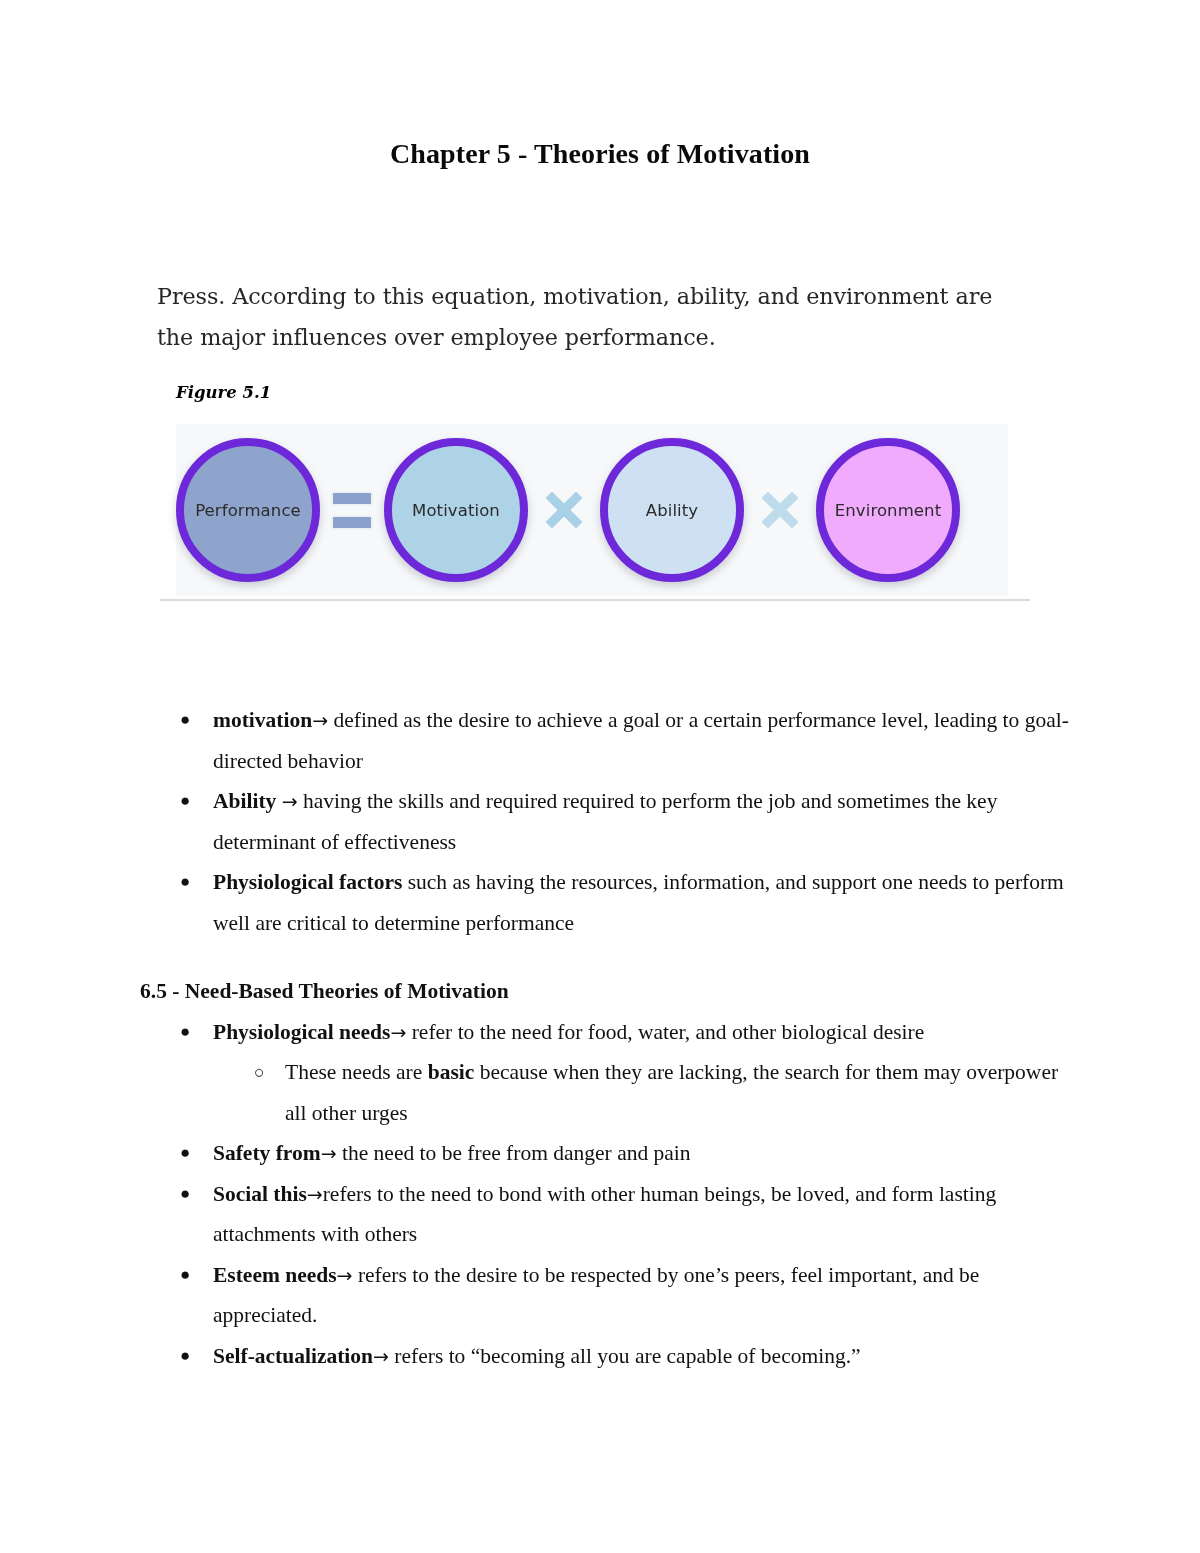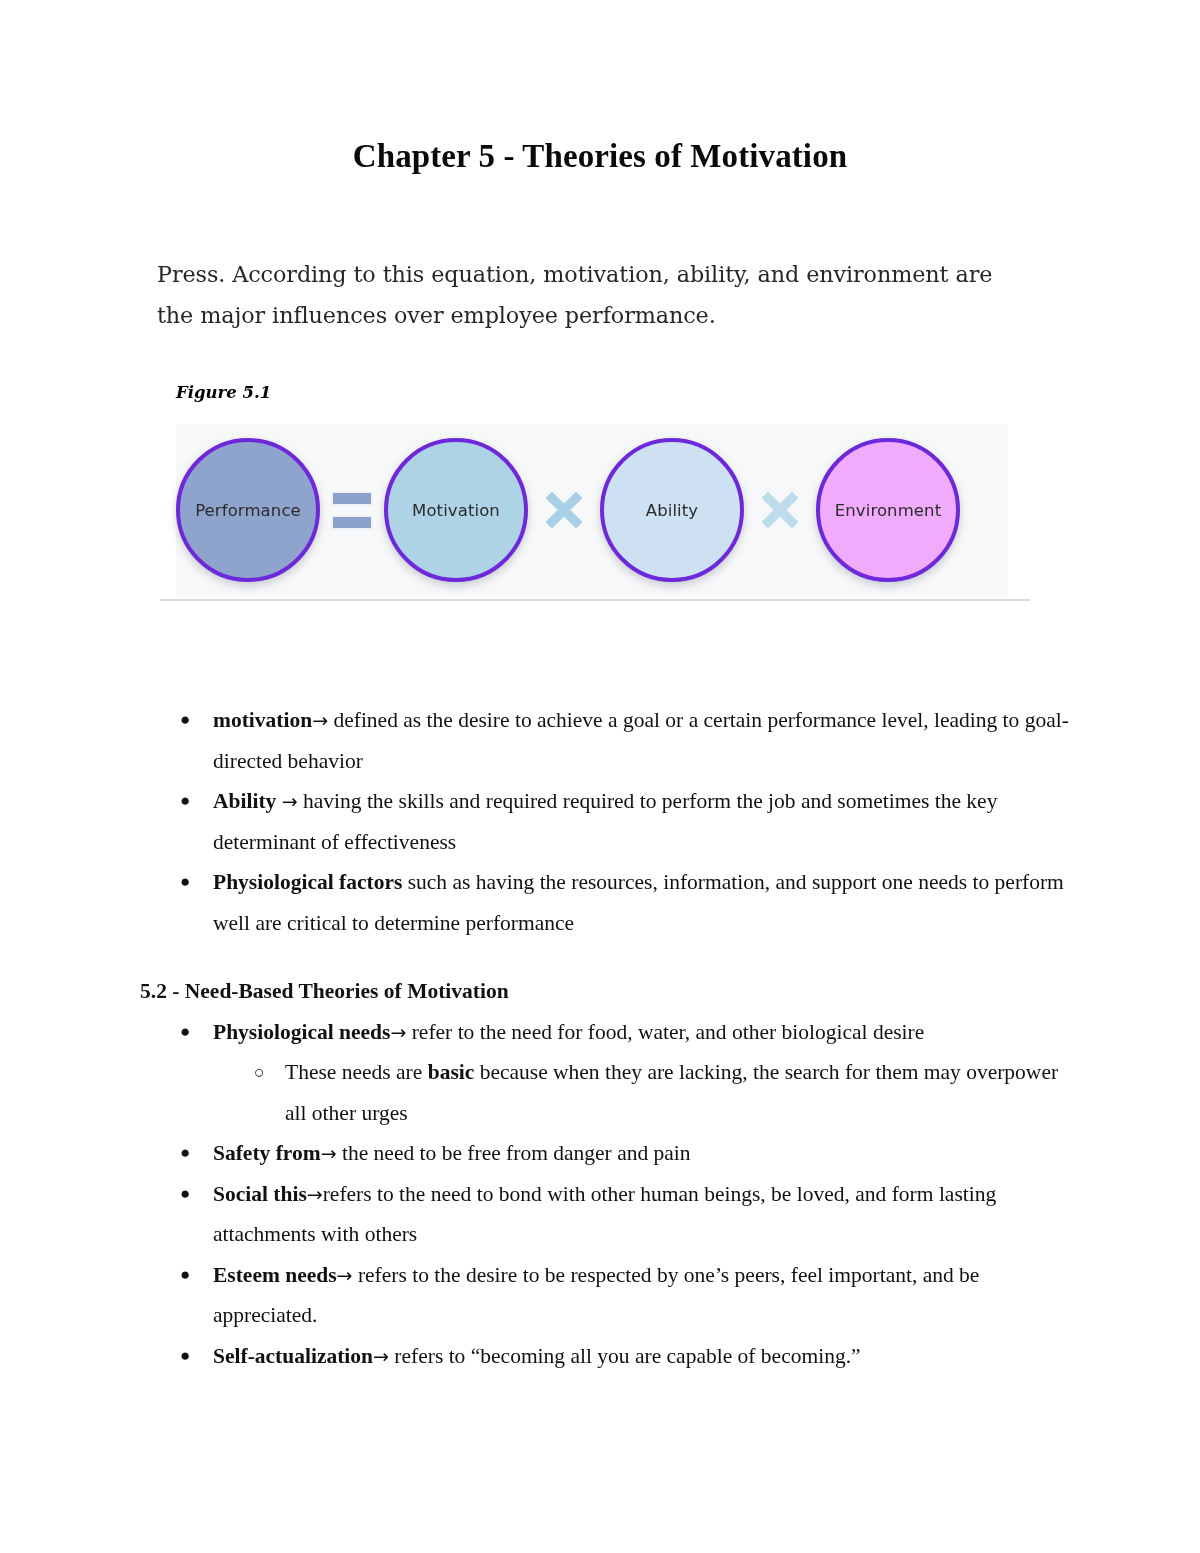--- a/index.html
+++ b/index.html
@@ -25,29 +25,29 @@
 
   
   .doc-title {
     position: absolute;
     top: 138px;
     left: 0;
     width: 1200px;
     text-align: center;
     font-family: "Liberation Serif", serif;
     font-weight: bold;
-    font-size: 33px;
+    font-size: 28px;
     letter-spacing: 0.1px;
     color: #0a0a0a;
   }
 
   
   .intro-para {
     position: absolute;
-    top: 254px;
+    top: 276px;
     left: 157px;
     width: 860px;
     font-family: "DejaVu Serif", serif;
     font-size: 22.3px;
     line-height: 41px;
     color: #262626;
     letter-spacing: -0.1px;
   }
 
   
@@ -85,21 +85,21 @@
     height: 172px;
     display: flex;
     align-items: center;
     justify-content: flex-start;
   }
   .node {
     position: relative;
     width: 144px;
     height: 144px;
     border-radius: 50%;
-    border: 4px solid #6d28d9;
+    border: 8px solid #6d28d9;
     box-sizing: border-box;
     display: flex;
     align-items: center;
     justify-content: center;
     box-shadow: 0 4px 9px rgba(90,100,115,0.30);
     flex: 0 0 auto;
   }
   .node-label {
     font-family: "DejaVu Sans", sans-serif;
     font-size: 16.5px;
@@ -263,21 +263,21 @@
 
       <li class="item">
         <span class="marker">●</span>
         <span class="term">Physiological factors</span><span> such as having the resources, information, and support one needs to perform well are critical to determine performance</span>
       </li>
 
     </ul>
 
     <div class="gap-before-section"></div>
 
-    <div class="section-head">5.2 - Need-Based Theories of Motivation</div>
+    <div class="section-head">6.5 - Need-Based Theories of Motivation</div>
 
     <ul class="lvl1">
 
       <li class="item">
         <span class="marker">●</span>
         <span class="term">Physiological needs</span><span class="arrow">→</span><span> refer to the need for food, water, and other biological desire</span>
 
         <ul class="lvl2">
           <li class="subitem">
             <span class="marker-o">○</span>

